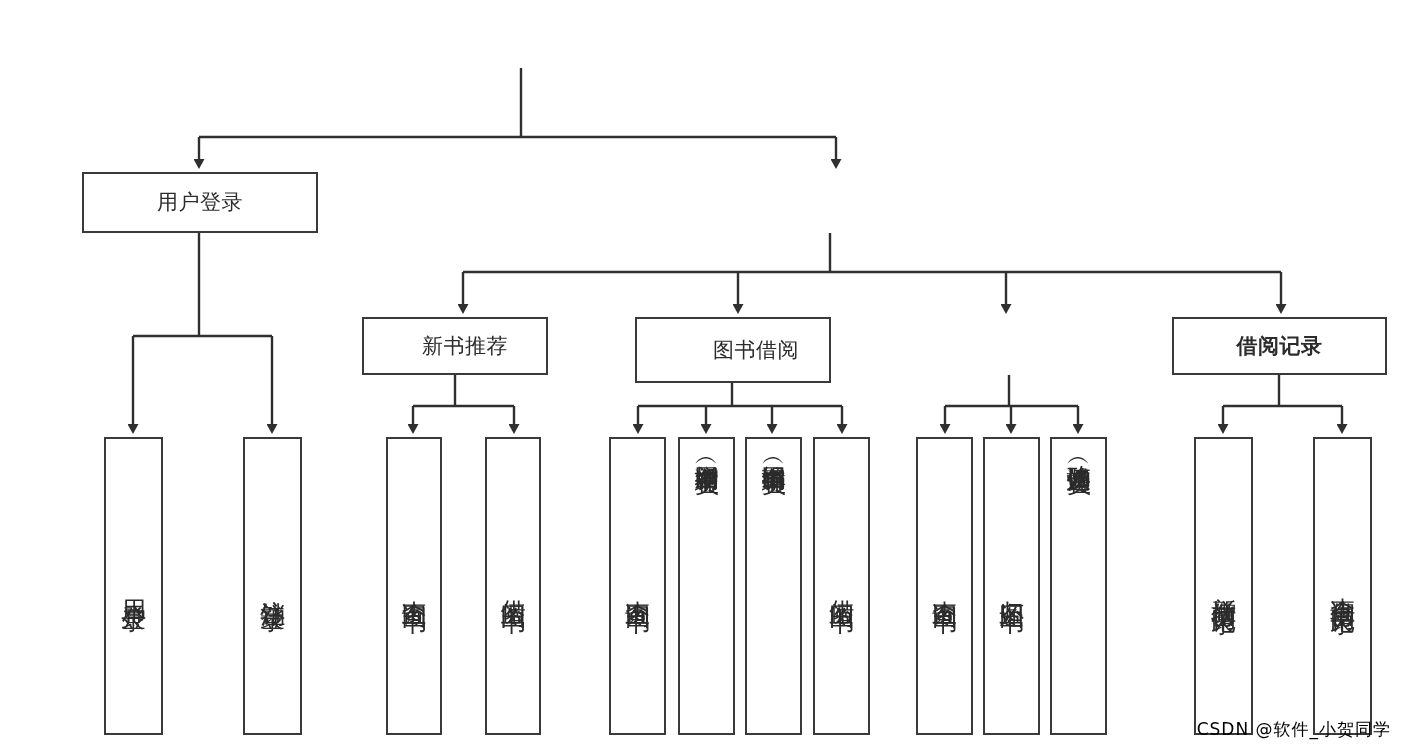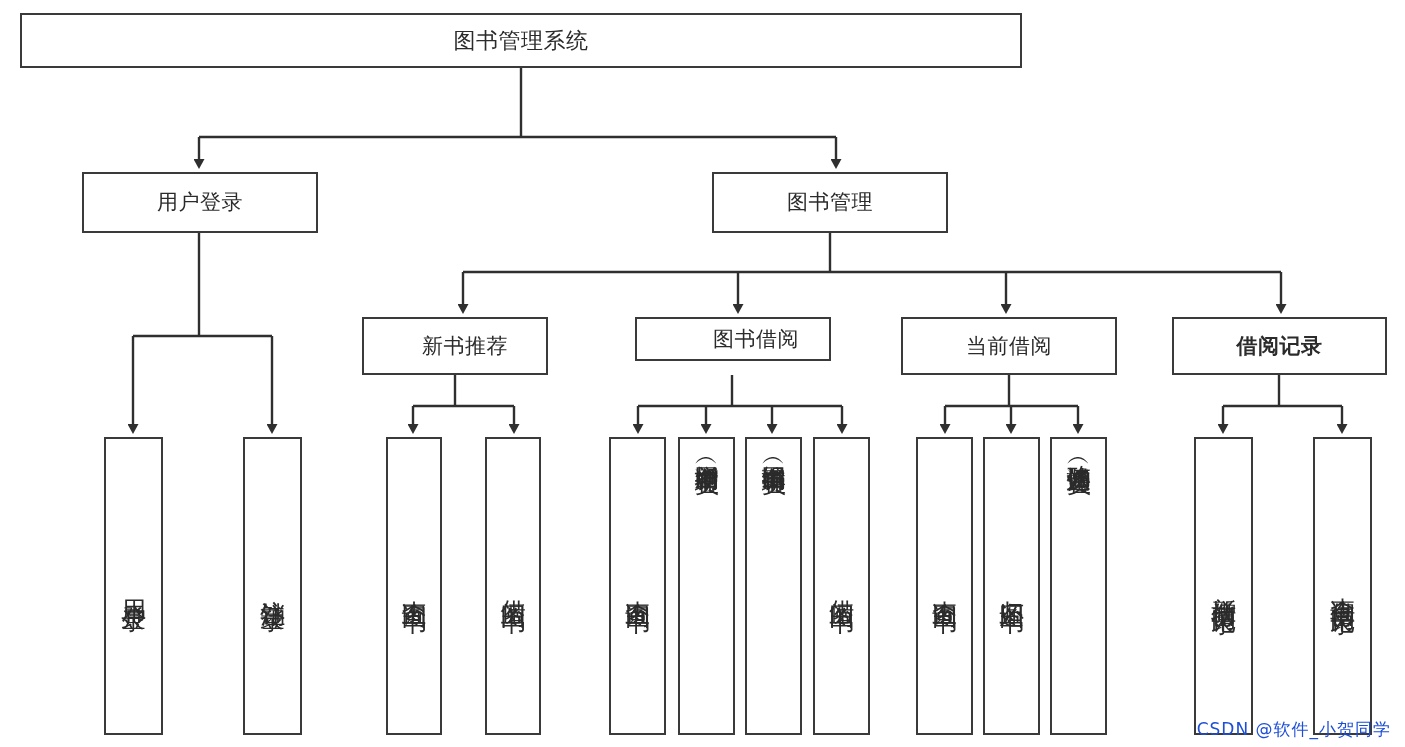--- a/index.html
+++ b/index.html
@@ -54,21 +54,21 @@
   }
   .v-node.tall .label{font-size:24px;letter-spacing:1px;}
 
   
   .v-node.center{align-items:center;padding-top:0;}
 
   #watermark{
     position:absolute;
     right:14px;bottom:6px;
     font-size:17px;
-    color:#1d4ed8;
+    color:#000000;
     letter-spacing:1px;
     z-index:3;
     white-space:nowrap;
     font-family:"DejaVu Sans","Liberation Sans",sans-serif;
   }
 </style>
 </head>
 <body>
 
 <div id="diagram">
@@ -116,39 +116,30 @@
       <path d="M1011,406 L1011,425" marker-end="url(#arrow)"></path>
       <path d="M1078,406 L1078,425" marker-end="url(#arrow)"></path>
 
       <path d="M1279,375 L1279,406"></path>
       <path d="M1223,406 L1342,406"></path>
       <path d="M1223,406 L1223,425" marker-end="url(#arrow)"></path>
       <path d="M1342,406 L1342,425" marker-end="url(#arrow)"></path>
     </g>
   </svg>
 
-  <div class="node h-node node--root" style="left:20px;top:13px;width:1002px;height:55px;">
-    <span class="label">图书管理系统</span>
-  </div>
 
   <div class="node h-node" style="left:82px;top:172px;width:236px;height:61px;">
     <span class="label">用户登录</span>
-  </div>
-  <div class="node h-node" style="left:712px;top:172px;width:236px;height:61px;">
-    <span class="label">图书管理</span>
   </div>
 
   <div class="node h-node" style="left:362px;top:317px;width:186px;height:58px;padding-left:20px;">
     <span class="label">新书推荐</span>
   </div>
-  <div class="node h-node" style="left:635px;top:317px;width:196px;height:44px;padding-left:46px;">
+  <div class="node h-node" style="left:635px;top:317px;width:196px;height:66px;padding-left:46px;">
     <span class="label">图书借阅</span>
-  </div>
-  <div class="node h-node" style="left:901px;top:317px;width:216px;height:58px;">
-    <span class="label">当前借阅</span>
   </div>
   <div class="node h-node" style="left:1172px;top:317px;width:215px;height:58px;font-weight:bold;">
     <span class="label">借阅记录</span>
   </div>
 
   <div class="node v-node center" style="left:104px;top:437px;width:59px;height:298px;">
     <span class="label">用户登录</span>
   </div>
   <div class="node v-node center" style="left:243px;top:437px;width:59px;height:298px;">
     <span class="label">注销登录</span>

